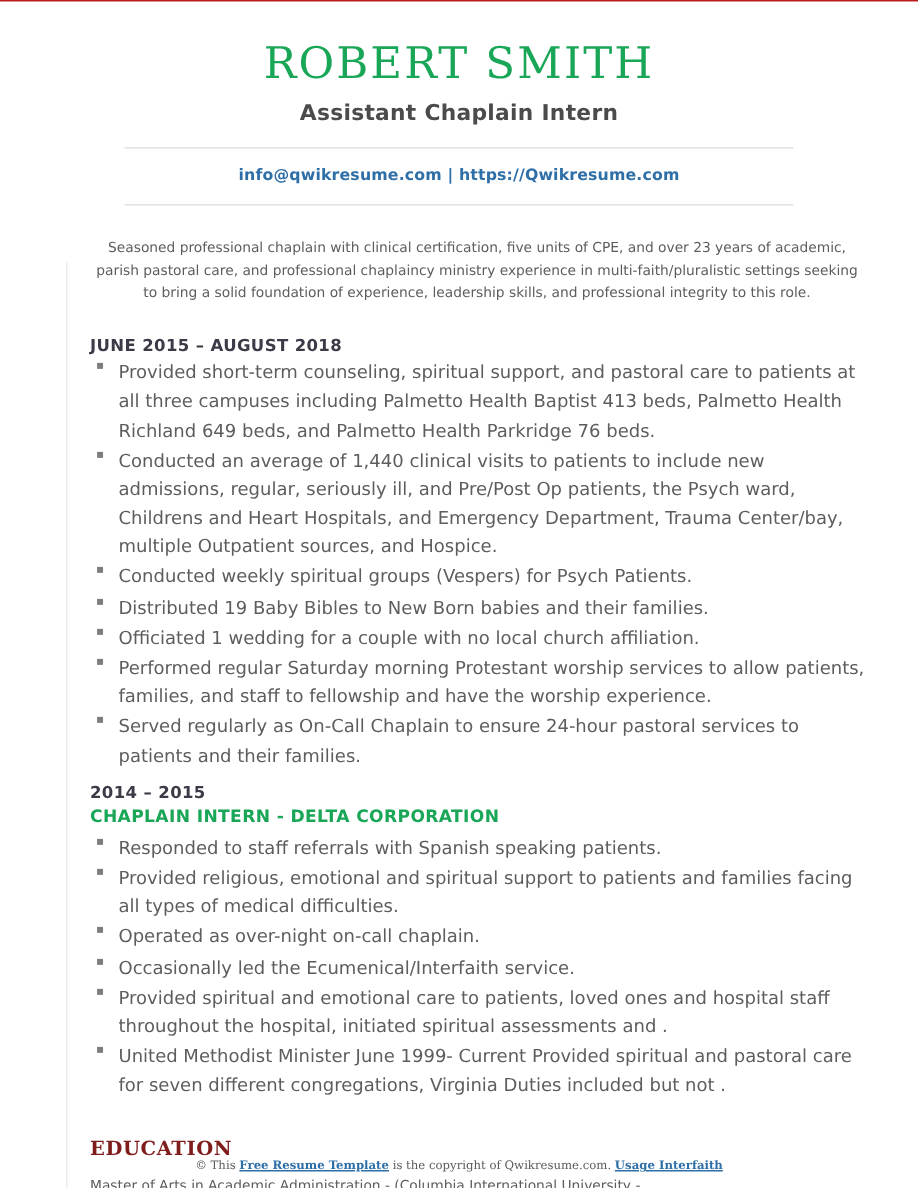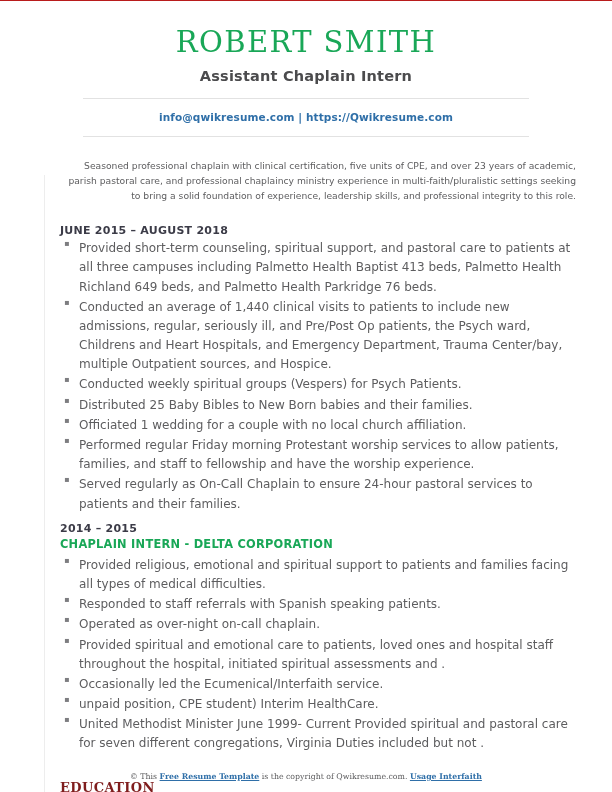--- a/index.html
+++ b/index.html
@@ -77,21 +77,21 @@
     top: 0;
     width: 1px;
     background: #ededed;
   }
   .summary {
     font-size: 9.2px;
     line-height: 1.62;
     color: #5d5d5f;
     margin: 22px 0 0 0;
     padding-right: 8px;
-    text-align: right;
+    text-align: center;
   }
 
   
   .job {
     margin-top: 20px;
   }
   .job-dates {
     font-size: 11px;
     font-weight: bold;
     color: #3b3b47;
@@ -181,37 +181,36 @@
     <div class="vrule" style="top:16px; bottom:0;"></div>
 
     <p class="summary">Seasoned professional chaplain with clinical certification, five units of CPE, and over 23 years of academic, parish pastoral care, and professional chaplaincy ministry experience in multi-faith/pluralistic settings seeking to bring a solid foundation of experience, leadership skills, and professional integrity to this role.</p>
 
     <div class="job">
       <div class="job-dates">JUNE 2015 – AUGUST 2018</div>
       <ul class="bullets">
         <li>Provided short-term counseling, spiritual support, and pastoral care to patients at all three campuses including Palmetto Health Baptist 413 beds, Palmetto Health Richland 649 beds, and Palmetto Health Parkridge 76 beds.</li>
         <li>Conducted an average of 1,440 clinical visits to patients to include new admissions, regular, seriously ill, and Pre/Post Op patients, the Psych ward, Childrens and Heart Hospitals, and Emergency Department, Trauma Center/bay, multiple Outpatient sources, and Hospice.</li>
         <li>Conducted weekly spiritual groups (Vespers) for Psych Patients.</li>
-        <li>Distributed 25 Baby Bibles to New Born babies and their families.</li>
+        <li>Distributed 19 Baby Bibles to New Born babies and their families.</li>
         <li>Officiated 1 wedding for a couple with no local church affiliation.</li>
-        <li>Performed regular Friday morning Protestant worship services to allow patients, families, and staff to fellowship and have the worship experience.</li>
+        <li>Performed regular Saturday morning Protestant worship services to allow patients, families, and staff to fellowship and have the worship experience.</li>
         <li>Served regularly as On-Call Chaplain to ensure 24-hour pastoral services to patients and their families.</li>
       </ul>
     </div>
 
     <div class="job" style="margin-top:8px;">
       <div class="job-dates">2014 – 2015</div>
       <div class="job-title">CHAPLAIN INTERN - DELTA CORPORATION</div>
       <ul class="bullets">
+        <li>Responded to staff referrals with Spanish speaking patients.</li>
         <li>Provided religious, emotional and spiritual support to patients and families facing all types of medical difficulties.</li>
-        <li>Responded to staff referrals with Spanish speaking patients.</li>
         <li>Operated as over-night on-call chaplain.</li>
+        <li>Occasionally led the Ecumenical/Interfaith service.</li>
         <li>Provided spiritual and emotional care to patients, loved ones and hospital staff throughout the hospital, initiated spiritual assessments and .</li>
-        <li>Occasionally led the Ecumenical/Interfaith service.</li>
-        <li>unpaid position, CPE student) Interim HealthCare.</li>
         <li>United Methodist Minister June 1999- Current Provided spiritual and pastoral care for seven different congregations, Virginia Duties included but not .</li>
       </ul>
     </div>
 
     <div class="edu-section">
       <div class="edu-heading">EDUCATION</div>
       <p class="edu-entry">Master of Arts in Academic Administration - (Columbia International University -</p>
     </div>
   </div>
 

